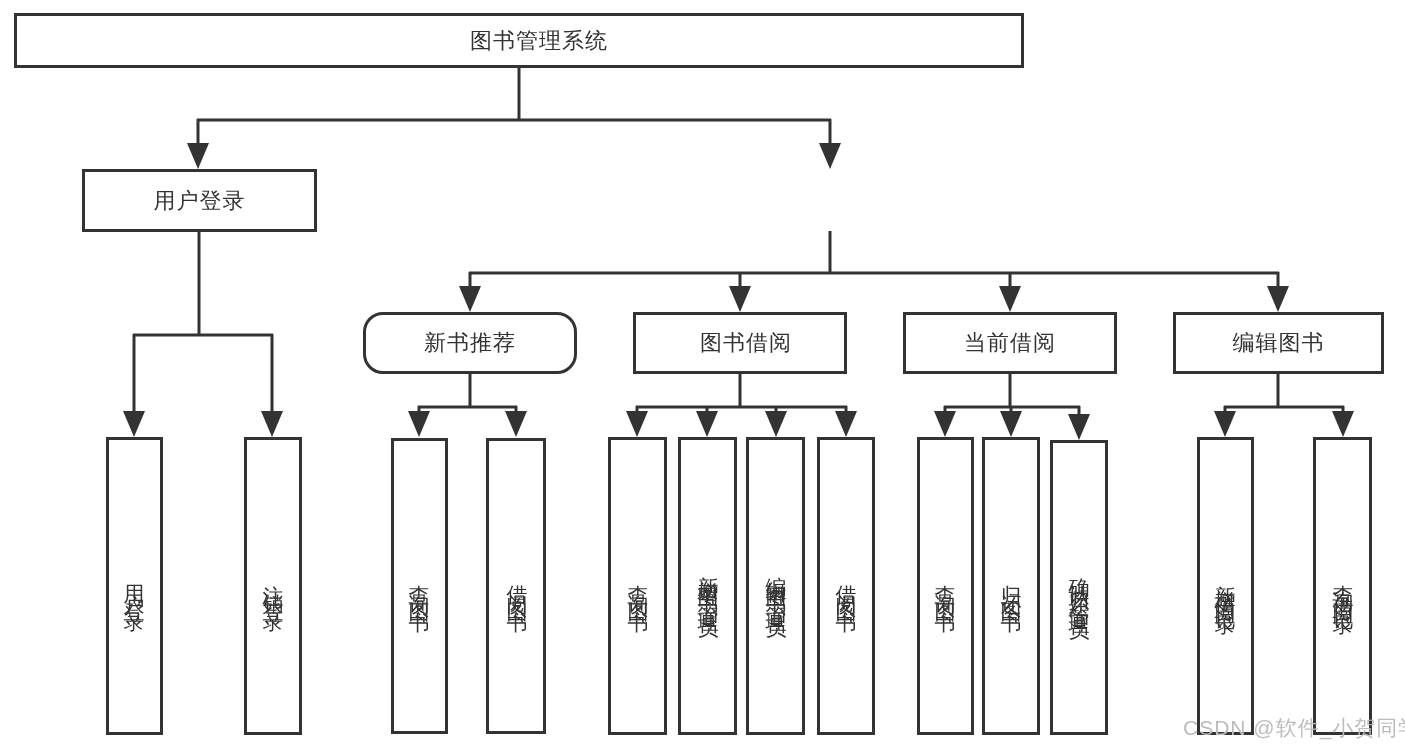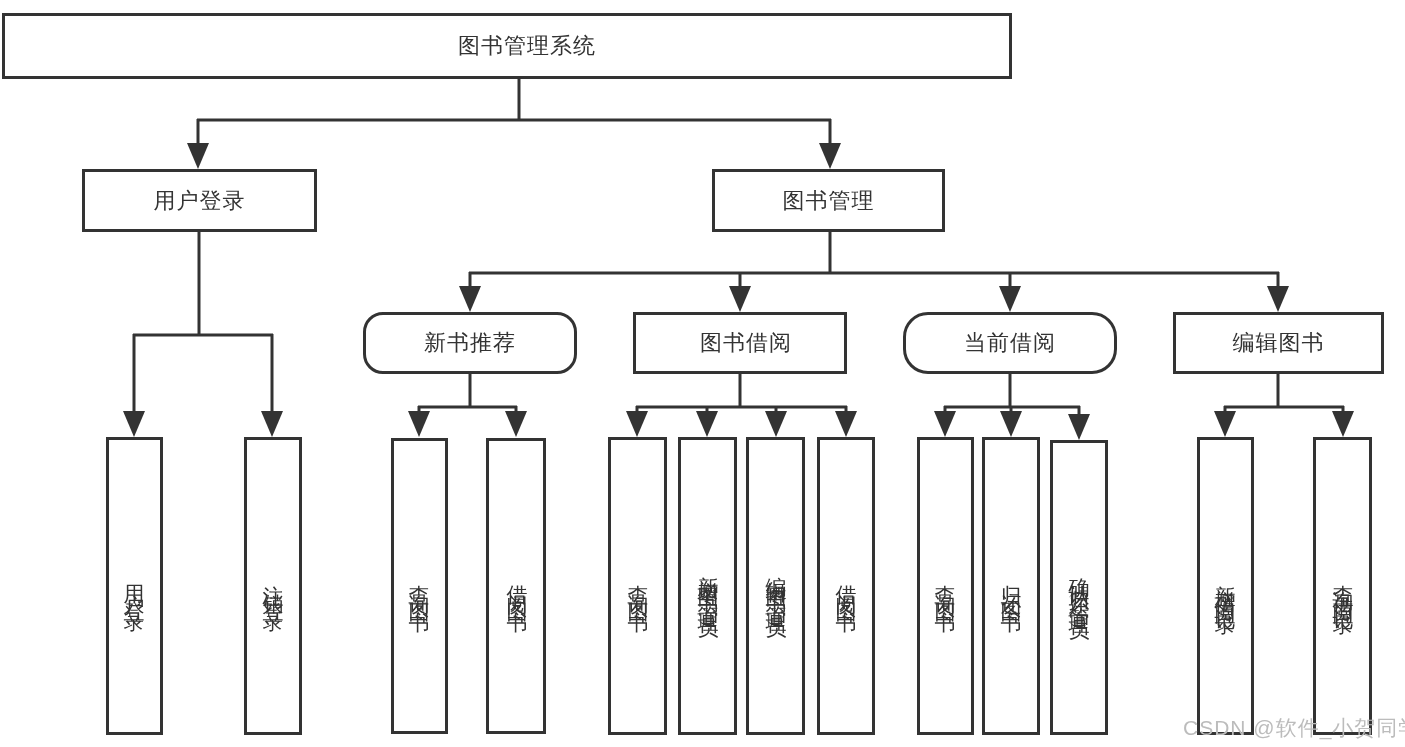--- a/index.html
+++ b/index.html
@@ -106,28 +106,27 @@
     <polygon class="a" points="1068,414 1090,414 1079,440"></polygon>
 
     <line class="c" x1="1278" y1="373" x2="1278" y2="408"></line>
     <line class="c" x1="1224" y1="407" x2="1344" y2="407"></line>
     <line class="c" x1="1225" y1="406" x2="1225" y2="413"></line>
     <line class="c" x1="1343" y1="406" x2="1343" y2="413"></line>
     <polygon class="a" points="1214,411 1236,411 1225,437"></polygon>
     <polygon class="a" points="1332,411 1354,411 1343,437"></polygon>
   </svg>
 
-  <div class="node" style="left:2px;top:13px;width:1010px;height:66px;padding-left:40px;">图书管理系统</div>
+  <div class="node" style="left:14px;top:13px;width:1010px;height:55px;padding-left:40px;">图书管理系统</div>
 
   <div class="node" style="left:82px;top:169px;width:235px;height:63px;">用户登录</div>
-  <div class="node" style="left:712px;top:169px;width:233px;height:63px;">图书管理</div>
 
   <div class="node" style="left:363px;top:312px;width:214px;height:62px;border-radius:20px;">新书推荐</div>
   <div class="node" style="left:633px;top:312px;width:214px;height:62px;padding-left:12px;">图书借阅</div>
-  <div class="node" style="left:903px;top:312px;width:214px;height:62px;border-radius:25px;">当前借阅</div>
+  <div class="node" style="left:903px;top:312px;width:214px;height:62px;">当前借阅</div>
   <div class="node" style="left:1173px;top:312px;width:211px;height:62px;">编辑图书</div>
 
   <div class="node leaf" style="left:106px;top:437px;width:57px;height:298px;">用户登录</div>
   <div class="node leaf" style="left:244px;top:437px;width:58px;height:298px;">注销登录</div>
 
   <div class="node leaf" style="left:391px;top:438px;width:57px;height:296px;">查询图书</div>
   <div class="node leaf" style="left:486px;top:438px;width:60px;height:296px;">借阅图书</div>
 
   <div class="node leaf" style="left:608px;top:437px;width:59px;height:298px;">查询图书</div>
   <div class="node leaf long" style="left:678px;top:437px;width:59px;height:298px;">新增图书（管理员）</div>

